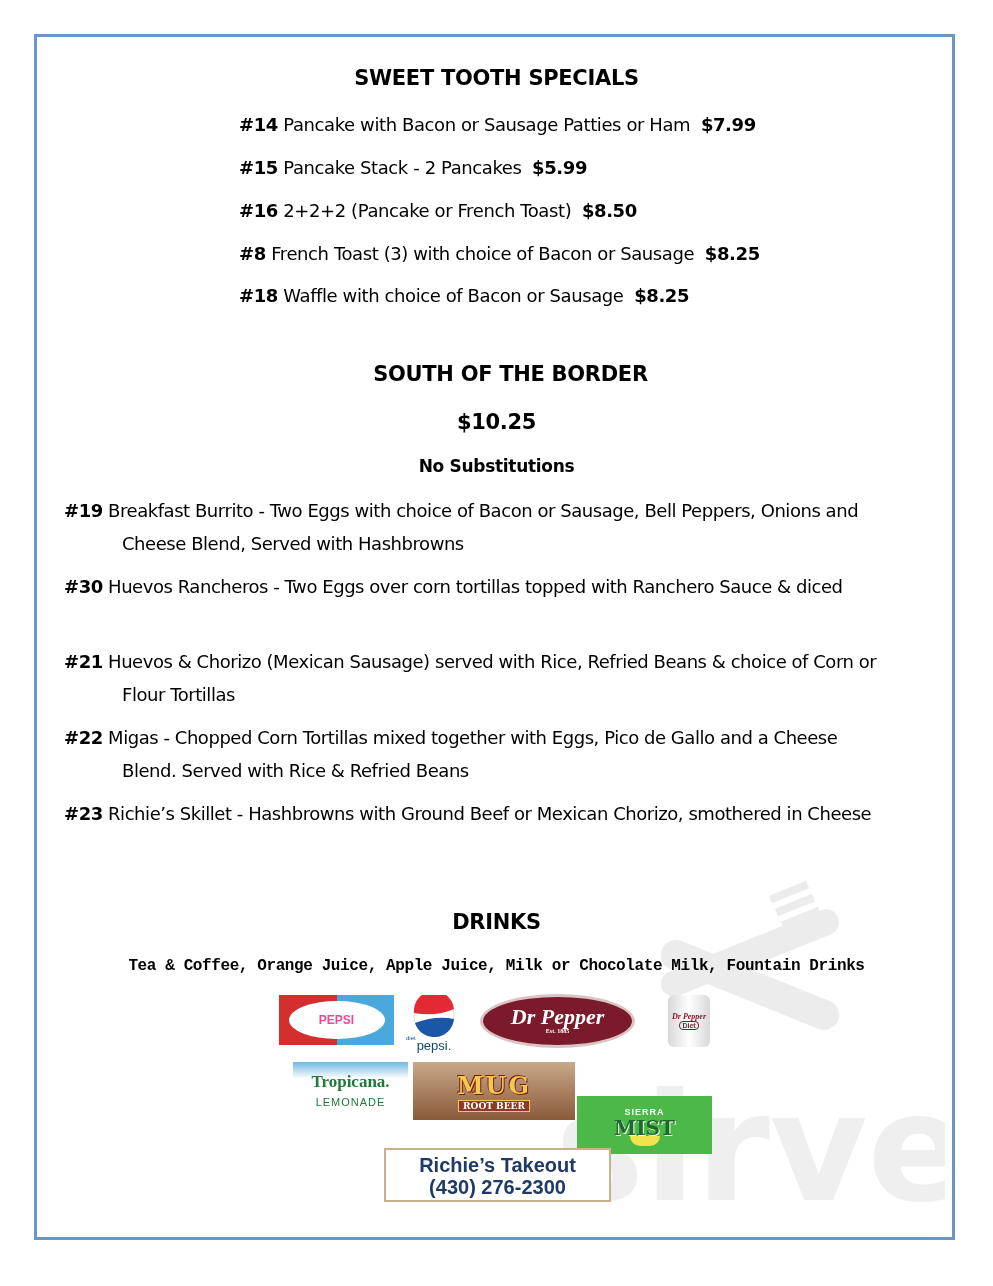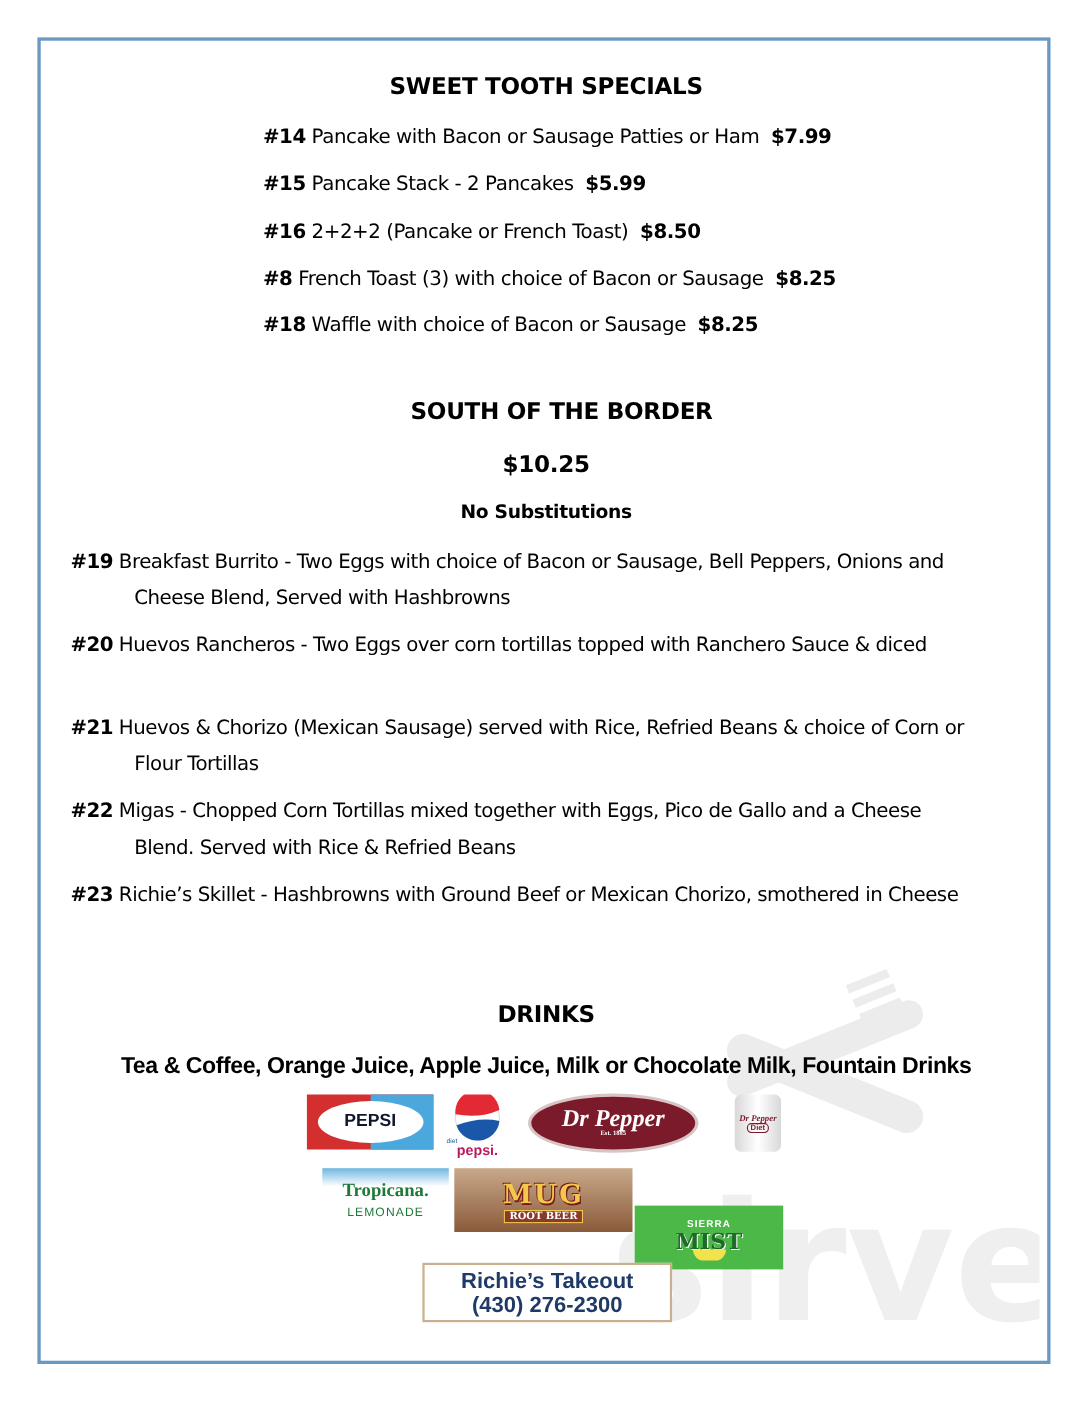--- a/index.html
+++ b/index.html
@@ -5,21 +5,21 @@
     html, body { margin: 0; padding: 0; background: #ffffff; }
     body { width: 993px; height: 1286px; position: relative; overflow: hidden; font-family: "Liberation Sans", "DejaVu Sans", sans-serif; color: #000; }
     .frame { position: absolute; left: 34px; top: 34px; width: 921px; height: 1206px; border: 3px solid #6b98c2; box-sizing: border-box; }
     .abs { position: absolute; }
     .center { text-align: center; left: 0; right: 0; }
     .heading { font-family: "DejaVu Sans", sans-serif; font-weight: bold; font-size: 21px; letter-spacing: -0.3px; }
     .item { font-family: "DejaVu Sans", sans-serif; font-size: 18px; letter-spacing: -0.4px; white-space: nowrap; }
     .item b { font-weight: bold; }
     .sob-item { font-family: "DejaVu Sans", sans-serif; font-size: 18px; line-height: 33px; letter-spacing: -0.45px; }
     .sob-item .line2 { padding-left: 58px; display: block; }
-    .drinks-line { font-family: Liberation Sans, sans-serif; font-weight: bold; font-size: 21px; letter-spacing: -0.4px; }
+    .drinks-line { font-family: Liberation Mono, monospace; font-weight: bold; font-size: 16px; letter-spacing: -0.4px; }
     .watermark { position: absolute; left: 555px; top: 880px; width: 390px; height: 330px; pointer-events: none; }
     .logo { position: absolute; box-sizing: border-box; display: flex; align-items: center; justify-content: center; font-weight: bold; }
     .contact { position: absolute; left: 384px; top: 1148px; width: 227px; height: 54px; border: 2px solid #c9b08e; box-sizing: border-box; text-align: center; color: #1f3a66; font-family: "Liberation Sans", sans-serif; font-weight: bold; font-size: 20px; line-height: 22px; padding-top: 4px; background: #fff; }
   </style>
 </head>
 <body>
 
 <div class="frame"></div>
 
 <svg class="watermark" viewBox="0 0 390 330">
@@ -64,21 +64,21 @@
 <div class="abs center heading" style="top:362px;margin-left:28px;">SOUTH OF THE BORDER</div>
 <div class="abs center heading" style="top:410px;">$10.25</div>
 <div class="abs center" style="top:456px; font-family:'DejaVu Sans',sans-serif; font-weight:bold; font-size:17px; letter-spacing:-0.3px;">No Substitutions</div>
 
 <div class="abs sob-item" style="left:64px; top:494px; width:880px;">
   <b>#19</b>
   <span>Breakfast Burrito - Two Eggs with choice of Bacon or Sausage, Bell Peppers, Onions and</span>
   <span class="line2">Cheese Blend, Served with Hashbrowns</span>
 </div>
 <div class="abs sob-item" style="left:64px; top:570px; width:880px;">
-  <b>#20</b>
+  <b>#30</b>
   <span>Huevos Rancheros - Two Eggs over corn tortillas topped with Ranchero Sauce &amp; diced</span>
 </div>
 <div class="abs sob-item" style="left:64px; top:645px; width:880px;">
   <b>#21</b>
   <span>Huevos &amp; Chorizo (Mexican Sausage) served with Rice, Refried Beans &amp; choice of Corn or</span>
   <span class="line2">Flour Tortillas</span>
 </div>
 <div class="abs sob-item" style="left:64px; top:721px; width:880px;">
   <b>#22</b>
   <span>Migas - Chopped Corn Tortillas mixed together with Eggs, Pico de Gallo and a Cheese</span>
@@ -87,30 +87,30 @@
 <div class="abs sob-item" style="left:64px; top:797px; width:880px;">
   <b>#23</b>
   <span>Richie’s Skillet - Hashbrowns with Ground Beef or Mexican Chorizo, smothered in Cheese</span>
 </div>
 
 <div class="abs center heading" style="top:910px;">DRINKS</div>
 <div class="abs center drinks-line" style="top:957px;">Tea &amp; Coffee, Orange Juice, Apple Juice, Milk or Chocolate Milk, Fountain Drinks</div>
 
 <div class="logo" style="left:279px; top:995px; width:115px; height:50px; background:#d32f2f;">
   <div style="position:absolute; right:0; top:0; width:50%; height:100%; background:#4aa8dc;"></div>
-  <div style="position:relative; width:96px; height:38px; border-radius:50%; background:#fff; display:flex; align-items:center; justify-content:center; color:#0f172a; font-size:16px; font-family:'Liberation Sans',sans-serif;">PEPSI</div>
+  <div style="position:relative; width:96px; height:38px; border-radius:50%; background:#fff; display:flex; align-items:center; justify-content:center; color:#ec4899; font-size:12px; font-family:'Liberation Sans',sans-serif;">PEPSI</div>
 </div>
 <div class="logo" style="left:398px; top:993px; width:72px; height:62px; flex-direction:column;">
   <svg width="46" height="42" viewBox="0 0 46 42">
     <circle cx="23" cy="21" r="20" fill="#fff" stroke="#ddd"></circle>
     <path d="M3 18 A20 20 0 0 1 43 14 Q25 22 3 18Z" fill="#e32934"></path>
     <path d="M4 28 Q25 20 43 24 A20 20 0 0 1 4 28Z" fill="#1b57a8"></path>
   </svg>
   <div style="font-size:6px; color:#1b57a8; margin-top:-2px; align-self:flex-start; padding-left:8px; font-weight:normal;">diet</div>
-  <div style="font-size:13px; color:#be185d; font-weight:bold; margin-top:-3px;">pepsi.</div>
+  <div style="font-size:13px; color:#0c4a6e; font-weight:normal; margin-top:-3px;">pepsi.</div>
 </div>
 <div class="logo" style="left:480px; top:995px; width:155px; height:52px;">
   <div style="width:150px; height:48px; border-radius:50%; background:#7a1a2a; border:3px solid #d9c4c4; display:flex; flex-direction:column; align-items:center; justify-content:center; color:#fff; font-family:'Liberation Serif',serif; font-size:22px; font-style:italic; line-height:20px;">
     <span>Dr Pepper</span>
     <span style="font-size:6px; font-style:normal; line-height:8px;">Est. 1885</span>
   </div>
 </div>
 <div class="logo" style="left:668px; top:995px; width:42px; height:52px; background:linear-gradient(90deg,#d8d8d8,#fff,#d8d8d8); border-radius:6px; flex-direction:column;">
   <span style="color:#7a1a2a; font-size:8px; font-family:'Liberation Serif',serif; font-style:italic;">Dr Pepper</span>
   <span style="color:#7a1a2a; font-size:7px; border:1px solid #7a1a2a; border-radius:4px; padding:0 2px;">Diet</span>

